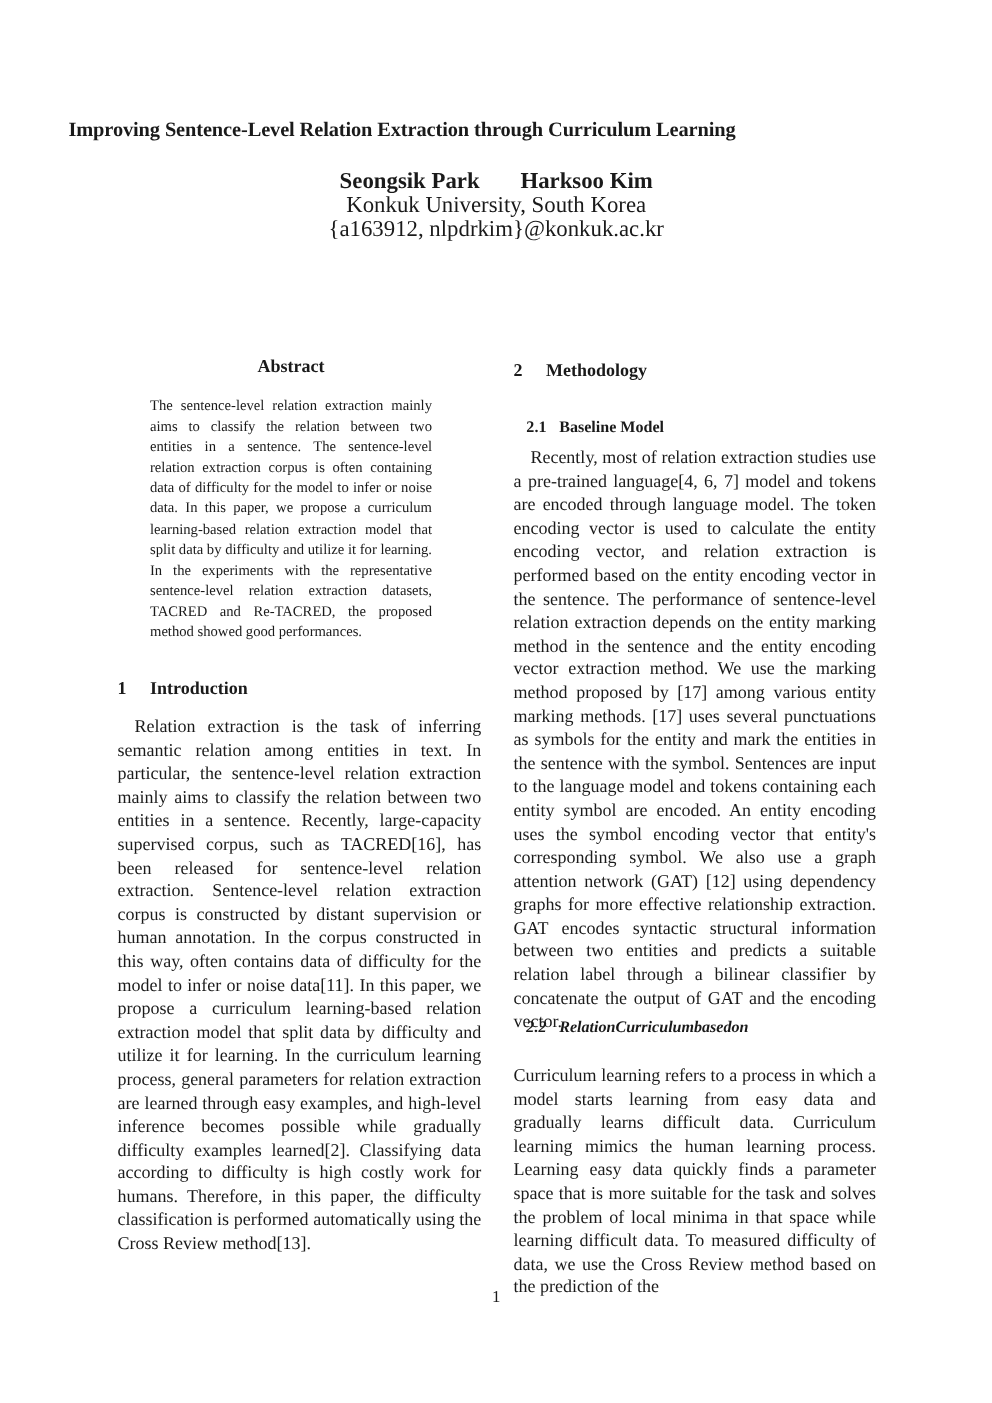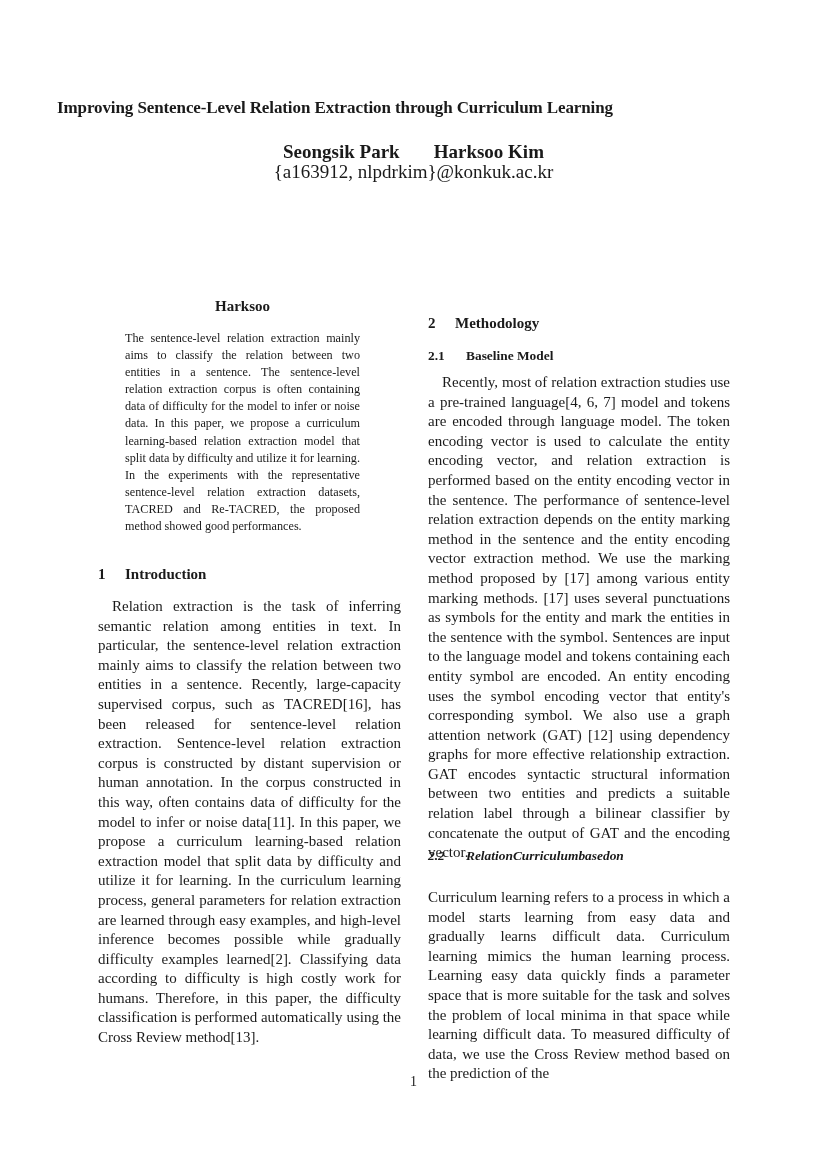--- a/index.html
+++ b/index.html
@@ -11,49 +11,50 @@
              font-size: 19px; line-height: 20px; }
   .authors .names span { font-weight: bold; }
   .authors .names span + span { margin-left: 34px; }
   .abstract-title { position: absolute; left: 125px; width: 235px; top: 298px;
                     text-align: center; font-weight: bold; font-size: 15px; }
   .abstract { position: absolute; left: 125px; width: 235px; top: 330px;
               font-size: 12.2px; line-height: 17.1px; text-align: justify; margin: 0; }
   .sec-head { position: absolute; font-weight: bold; font-size: 15px; }
   .sec-head .num { display: inline-block; width: 27px; }
   .subsec-head { position: absolute; font-weight: bold; font-size: 13.4px; line-height: 17px; }
-  .subsec-head .num { display: inline-block; width: 38px; }
+  .subsec-head .num { display: inline-block; width: 38px; text-align: center; }
   .col-left { left: 98px; width: 303px; }
   .col-right { left: 428px; width: 302px; }
   .para { position: absolute; margin: 0; font-size: 15px; line-height: 19.6px; text-align: justify; }
   .para.indent { text-indent: 14px; }
   .page-num { position: absolute; left: 0; width: 827px; top: 1074px; text-align: center; font-size: 14px; }
   .flexjust { display: flex; justify-content: flex-start; }
 </style>
 </head>
 <body>
 
 <div class="title">Improving Sentence-Level Relation Extraction through Curriculum Learning</div>
 
 <div class="authors">
   <div class="names">
     <span>Seongsik Park</span><span>Harksoo Kim</span>
   </div>
+  <div>Konkuk University, South Korea</div>
   <div>{a163912, nlpdrkim}@konkuk.ac.kr</div>
 </div>
 
-<div class="abstract-title">Harksoo</div>
+<div class="abstract-title">Abstract</div>
 <p class="abstract">The sentence-level relation extraction mainly aims to classify the relation between two entities in a sentence. The sentence-level relation extraction corpus is often containing data of difficulty for the model to infer or noise data. In this paper, we propose a curriculum learning-based relation extraction model that split data by difficulty and utilize it for learning. In the experiments with the representative sentence-level relation extraction datasets, TACRED and Re-TACRED, the proposed method showed good performances.</p>
 
 <div class="sec-head col-left" style="top:566px;">
   <span class="num">1</span><span>Introduction</span>
 </div>
 <p class="para indent col-left" style="top:597px;">Relation extraction is the task of inferring semantic relation among entities in text. In particular, the sentence-level relation extraction mainly aims to classify the relation between two entities in a sentence. Recently, large-capacity supervised corpus, such as TACRED[16], has been released for sentence-level relation extraction. Sentence-level relation extraction corpus is constructed by distant supervision or human annotation. In the corpus constructed in this way, often contains data of difficulty for the model to infer or noise data[11]. In this paper, we propose a curriculum learning-based relation extraction model that split data by difficulty and utilize it for learning. In the curriculum learning process, general parameters for relation extraction are learned through easy examples, and high-level inference becomes possible while gradually difficulty examples learned[2]. Classifying data according to difficulty is high costly work for humans. Therefore, in this paper, the difficulty classification is performed automatically using the Cross Review method[13].</p>
 
-<div class="sec-head col-right" style="top:315px;">
+<div class="sec-head col-right" style="top:301px;">
   <span class="num">2</span><span>Methodology</span>
 </div>
 
 <div class="subsec-head col-right" style="top:347px;">
   <span class="num">2.1</span><span>Baseline Model</span>
 </div>
 <p class="para indent col-right" style="top:373px;">Recently, most of relation extraction studies use a pre-trained language[4, 6, 7] model and tokens are encoded through language model. The token encoding vector is used to calculate the entity encoding vector, and relation extraction is performed based on the entity encoding vector in the sentence. The performance of sentence-level relation extraction depends on the entity marking method in the sentence and the entity encoding vector extraction method. We use the marking method proposed by [17] among various entity marking methods. [17] uses several punctuations as symbols for the entity and mark the entities in the sentence with the symbol. Sentences are input to the language model and tokens containing each entity symbol are encoded. An entity encoding uses the symbol encoding vector that entity's corresponding symbol. We also use a graph attention network (GAT) [12] using dependency graphs for more effective relationship extraction. GAT encodes syntactic structural information between two entities and predicts a suitable relation label through a bilinear classifier by concatenate the output of GAT and the encoding vector.</p>
 
 <div class="subsec-head col-right" style="top:847px;font-style:italic;">
   <div style="display:flex;">

